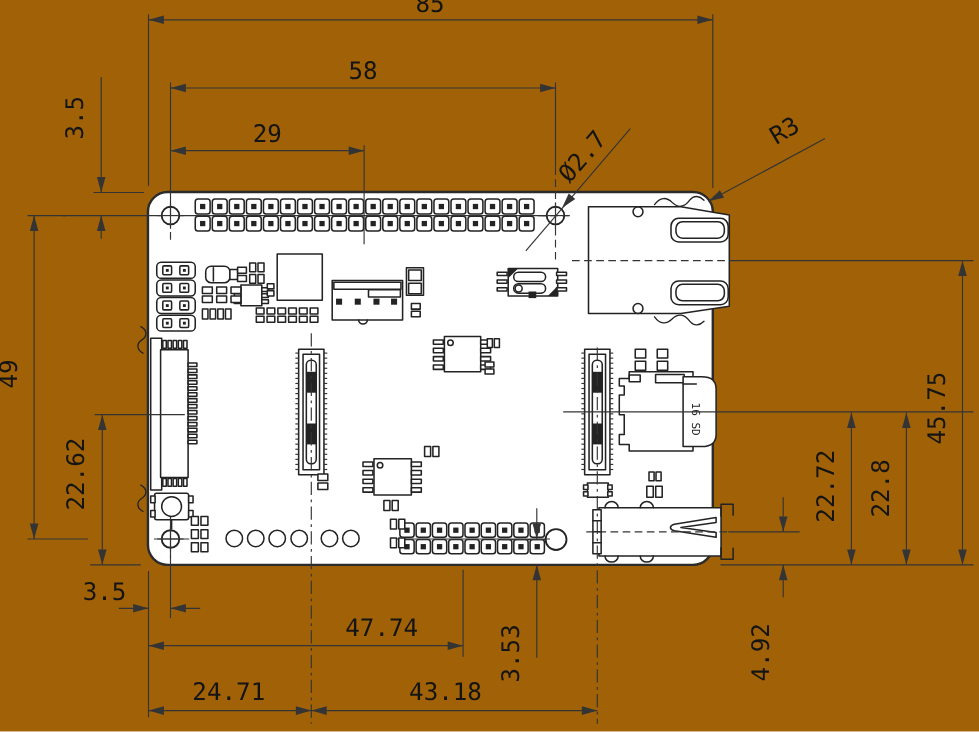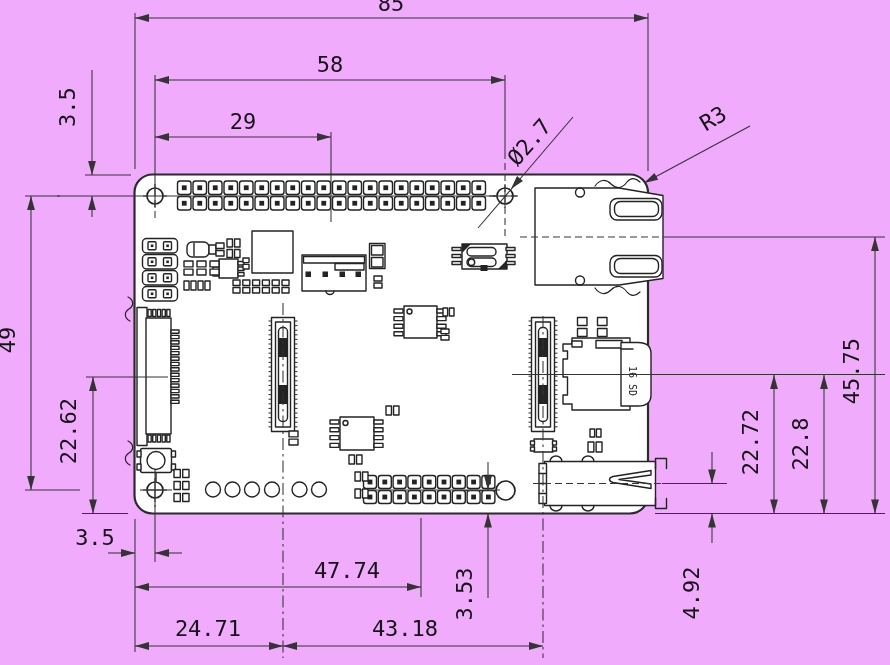--- a/index.html
+++ b/index.html
@@ -1,16 +1,16 @@
 <!DOCTYPE html>
 <html><head>
 <meta charset="utf-8">
 <style>
   html,body{margin:0;padding:0;background:#ffffff}
-  .wrap{width:890px;height:665px;background:#f0abfc;overflow:hidden}
+  .wrap{width:890px;height:665px;background:#a16207;overflow:hidden}
   svg{display:block}
   .c{fill:#ffffff;stroke:#232323;stroke-width:1.4;stroke-linejoin:round}
   .cf{fill:#232323;stroke:none}
   .cn{fill:none;stroke:#232323;stroke-width:1.4;stroke-linejoin:round;stroke-linecap:round}
   .cn2{fill:none;stroke:#232323;stroke-width:1.7}
   .sq{fill:none;stroke:#232323;stroke-width:1.2;stroke-linecap:round}
   .board{fill:#ffffff;stroke:#2b2b2b;stroke-width:2.2}
   .dim{fill:none;stroke:#343434;stroke-width:1.05}
   .arr{fill:#343434;stroke:none}
   .dimtxt{font-family:"DejaVu Sans Mono","Liberation Mono",monospace;font-size:22px;fill:#141414}

